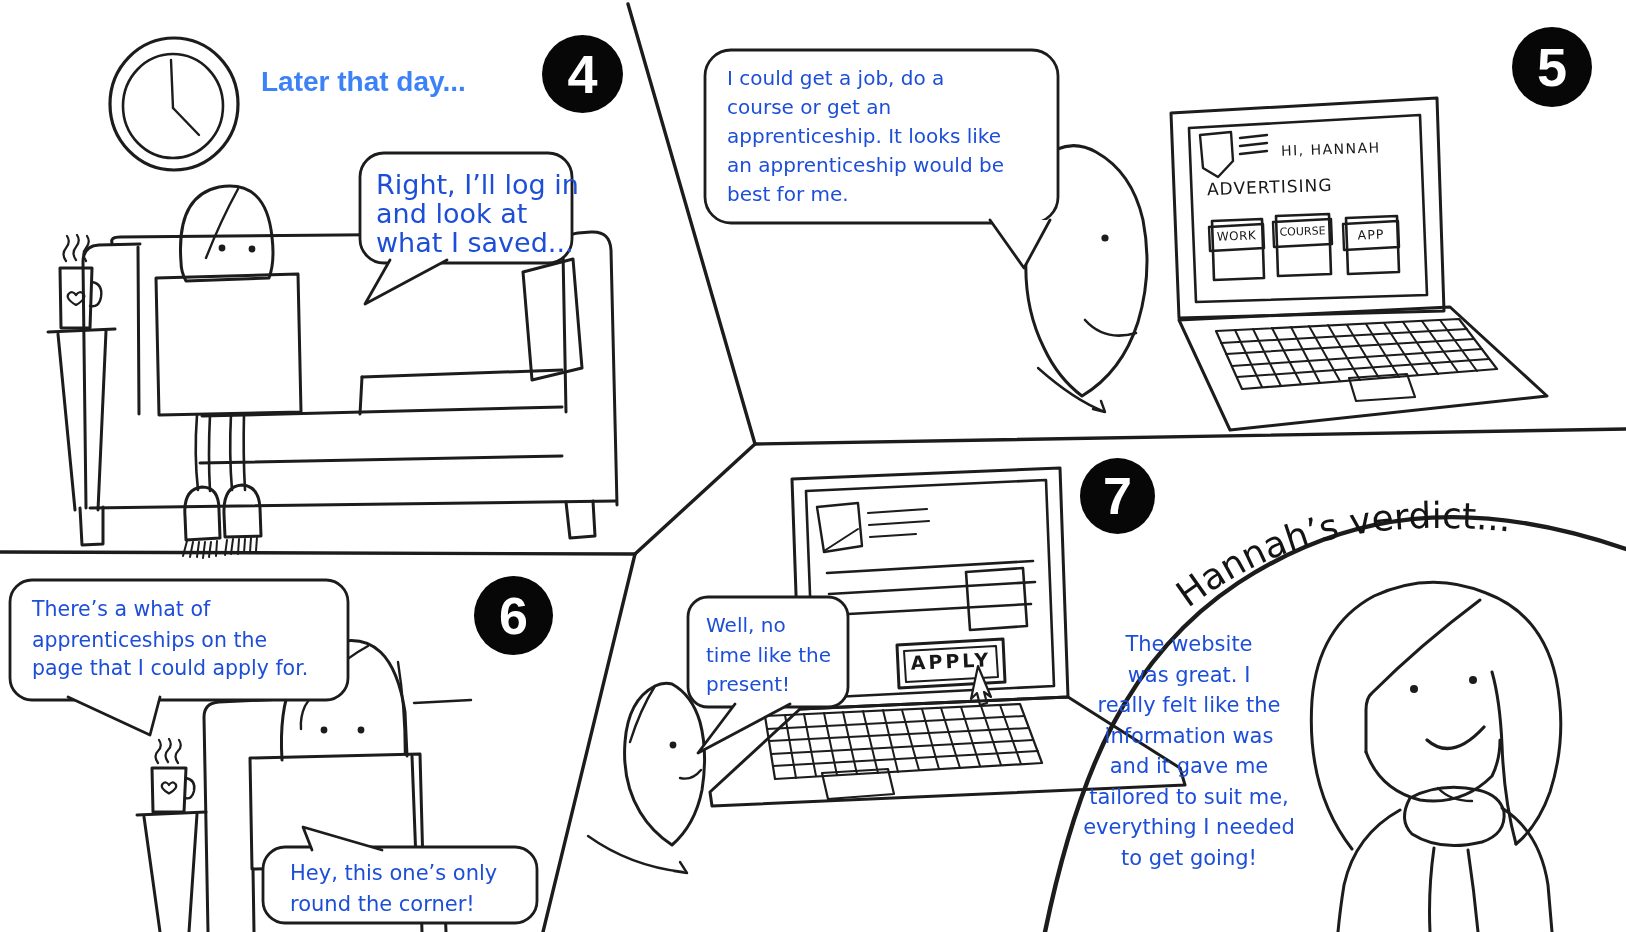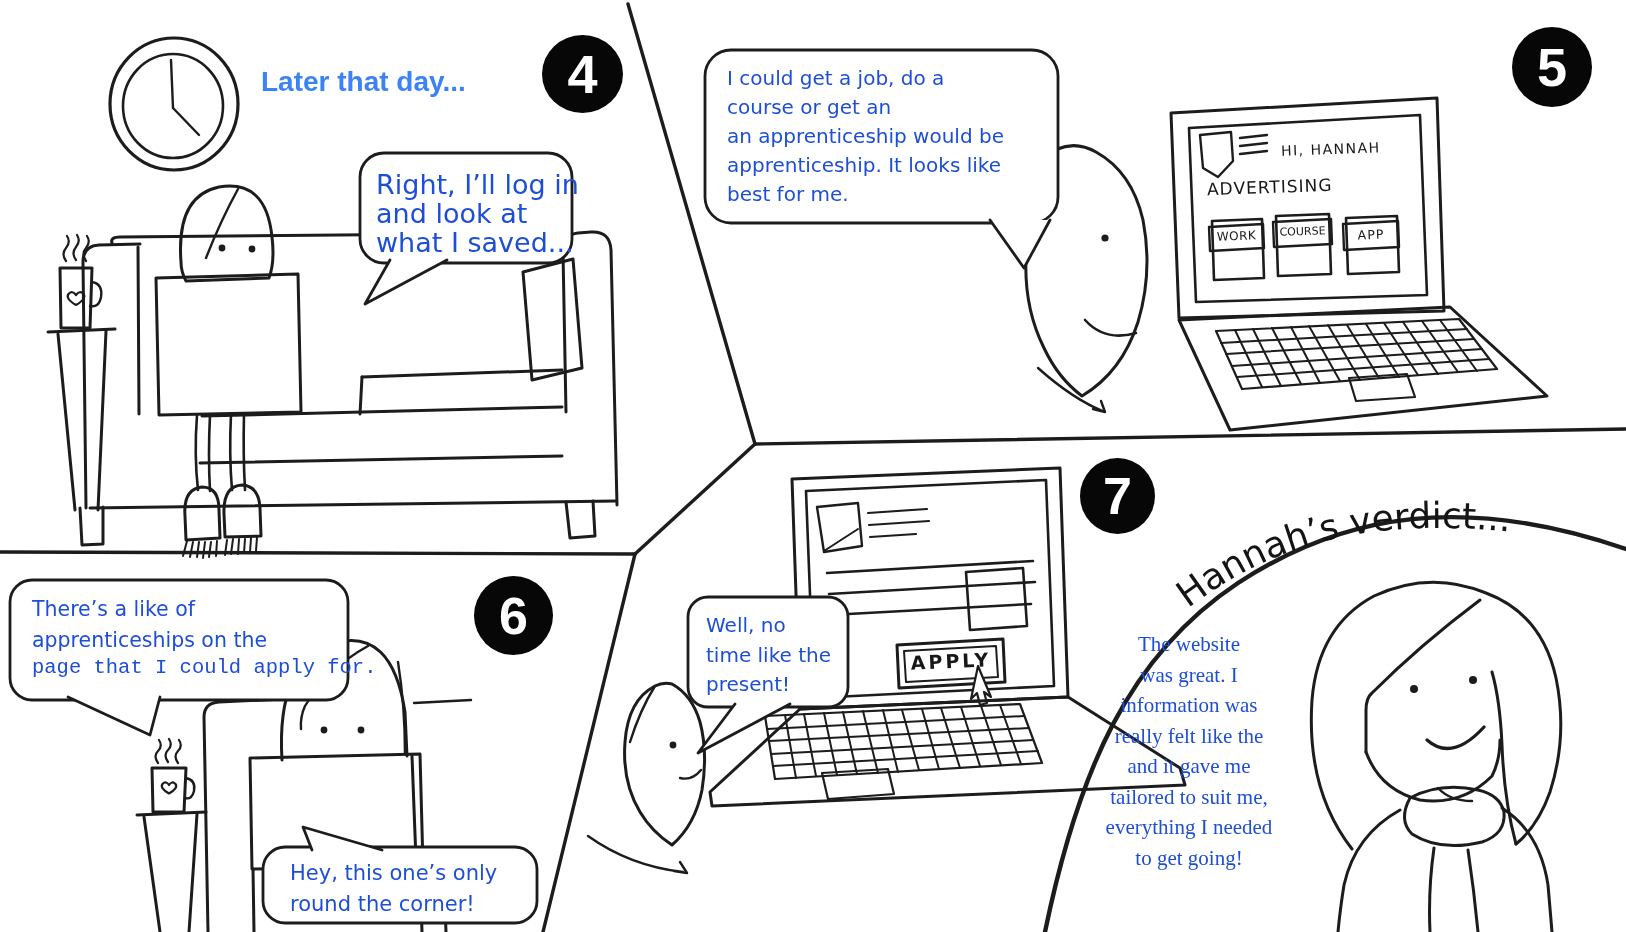--- a/index.html
+++ b/index.html
@@ -205,56 +205,56 @@
 
   <div class="abs comic bubble-text" style="left:376px;top:170px;font-size:27px;line-height:29px;">
     <div>Right, I’ll log in</div>
     <div>and look at</div>
     <div>what I saved...</div>
   </div>
 
   <div class="abs comic bubble-text" style="left:727px;top:64px;font-size:20px;line-height:29px;">
     <div>I could get a job, do a</div>
     <div>course or get an</div>
+    <div>apprenticeship. It looks like</div>
     <div>an apprenticeship would be</div>
-    <div>apprenticeship. It looks like</div>
     <div>best for me.</div>
   </div>
 
   <div class="abs hand" style="left:1281px;top:141px;font-size:14px;letter-spacing:1.5px;transform:rotate(-2deg);">HI, HANNAH</div>
   <div class="abs hand" style="left:1207px;top:177px;font-size:17px;letter-spacing:1px;transform:rotate(-2deg);">ADVERTISING</div>
   <div class="abs hand center" style="left:1211px;top:229px;width:51px;font-size:12px;letter-spacing:.5px;transform:rotate(-2deg);">WORK</div>
   <div class="abs hand center" style="left:1274px;top:225px;width:57px;font-size:11px;transform:rotate(-2deg);">COURSE</div>
   <div class="abs hand center" style="left:1344px;top:227px;width:54px;font-size:12.5px;letter-spacing:1px;transform:rotate(-2deg);">APP</div>
 
   <div class="abs comic bubble-text" style="left:32px;top:594px;font-size:20.5px;line-height:31px;">
-    <div>There’s a like of</div>
+    <div>There’s a what of</div>
     <div>apprenticeships on the</div>
     <div></div>
   </div>
 
-  <div class="abs comic" style="left:32px;top:656px;font-size:20.5px;font-family:Liberation Mono, monospace;">page that I could apply for.</div>
+  <div class="abs comic" style="left:32px;top:656px;font-size:20.5px;">page that I could apply for.</div>
 
   <div class="abs comic bubble-text" style="left:290px;top:858px;font-size:21px;line-height:31px;">
     <div>Hey, this one’s only</div>
     <div>round the corner!</div>
   </div>
 
   <div class="abs comic bubble-text" style="left:706px;top:611px;font-size:20px;line-height:29.5px;">
     <div>Well, no</div>
     <div>time like the</div>
     <div>present!</div>
   </div>
 
   <div class="abs hand center" style="left:905px;top:650px;width:92px;font-size:19px;letter-spacing:3px;font-weight:600;transform:rotate(-2.5deg);">APPLY</div>
 
-  <div class="abs comic center" style="left:1078px;top:629px;width:222px;font-size:21px;line-height:30.5px;white-space:normal;font-family:Liberation Serif, serif;">
+  <div class="abs comic center" style="left:1078px;top:629px;width:222px;font-size:21px;line-height:30.5px;white-space:normal;">
     <div>The website</div>
     <div>was great. I</div>
+    <div>really felt like the</div>
     <div>information was</div>
-    <div>really felt like the</div>
     <div>and it gave me</div>
     <div>tailored to suit me,</div>
     <div>everything I needed</div>
     <div>to get going!</div>
   </div>
 
 </div>
 
 </body></html>

